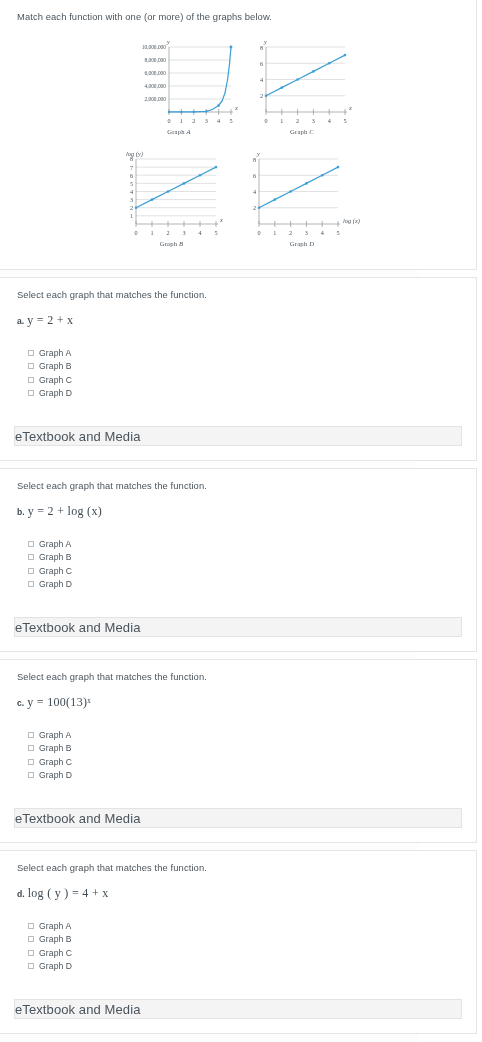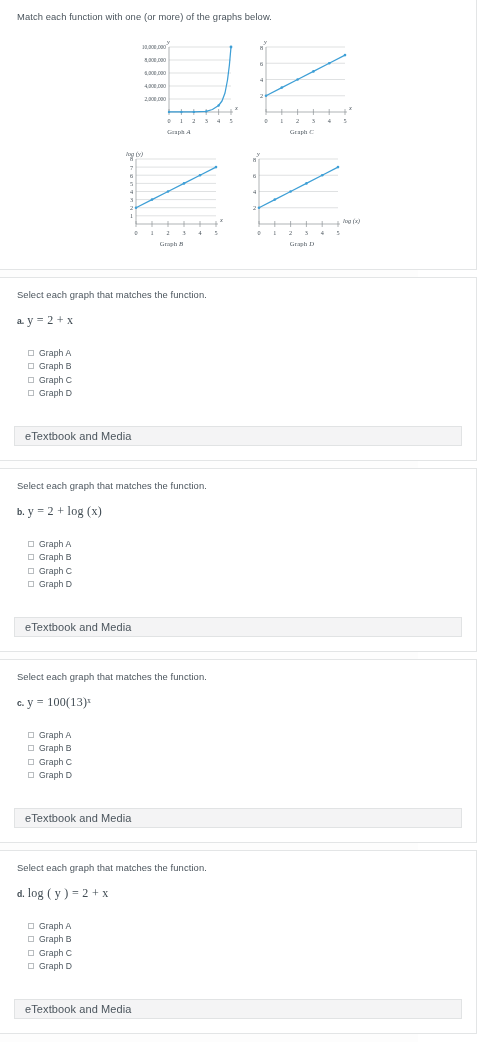--- a/index.html
+++ b/index.html
@@ -118,23 +118,22 @@
     margin:14px 14px 0 14px;
     height:20px;
     background:#f4f4f5;
     border:1px solid #e1e3e4;
     display:flex;
     align-items:center;
     box-sizing:border-box;
     cursor:pointer;
   }
   .etb span{
-    font-size:11px;
+    font-size:13px;
     color:#4a545c;
-    margin-left:10px;
     letter-spacing:.1px;
   }
   .pad-bottom{ height:14px; }
 </style>
 </head>
 <body>
 
 <div class="page">
 
   <div class="card first">
@@ -439,21 +438,21 @@
     <div class="etb">
       <span>eTextbook and Media</span>
     </div>
     <div class="pad-bottom"></div>
   </div>
 
   <div class="card">
     <div class="card-inner">
       <p class="prompt">Select each graph that matches the function.</p>
       <div class="q-label">
-        <span class="tag">d.</span><span class="mathy">log ( y ) = 2 + x</span>
+        <span class="tag">d.</span><span class="mathy">log ( y ) = 4 + x</span>
       </div>
       <div class="opts">
         <label class="opt">
           <span class="cb"></span>
           <span class="opt-label">Graph A</span>
         </label>
         <label class="opt">
           <span class="cb"></span>
           <span class="opt-label">Graph B</span>
         </label>

